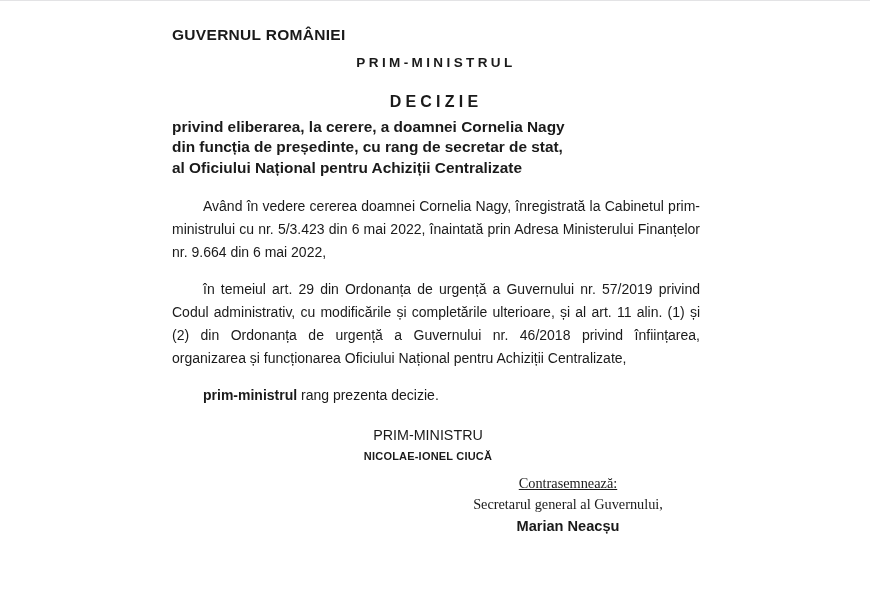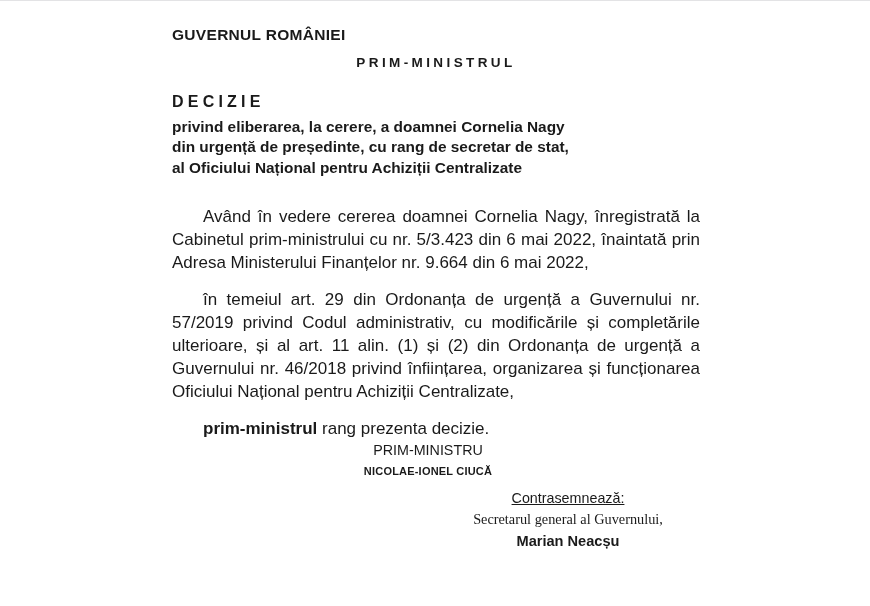--- a/index.html
+++ b/index.html
@@ -44,52 +44,53 @@
     text-align: center;
     font-weight: bold;
     font-size: 13.5px;
     letter-spacing: 3.4px;
     margin-top: 10px;
     line-height: 1.2;
   }
 
   
   .decizie {
-    text-align: left;
+    text-align: center;
     font-weight: bold;
     font-size: 16px;
     letter-spacing: 4.2px;
     margin-top: 21px;
     line-height: 1.2;
   }
   .subtitle {
     text-align: left;
     font-weight: bold;
     font-size: 15.4px;
     line-height: 20.5px;
     margin-top: 6px;
   }
   .subtitle div { white-space: nowrap; }
 
   
   .body-block {
-    margin-top: 27px;
-    font-size: 17px;
+    margin-top: 17px;
+    font-size: 14px;
     line-height: 23px;
   }
   .para {
     text-align: justify;
     text-indent: 31px;
     margin: 0;
   }
   .para.gap { margin-top: 14px; }
   b { font-weight: bold; }
 
   
   .sig-pm {
+    margin-top: 18px;
     text-align: center;
     width: 520px;
     margin-left: -4px;
   }
   .sig-pm .role {
     font-size: 14.3px;
     line-height: 20px;
   }
   .sig-pm .name {
     font-size: 11px;
@@ -100,20 +101,21 @@
   .countersign {
     margin-top: 5px;
     margin-left: 256px;
     width: 280px;
     text-align: center;
   }
   .countersign .cs-label {
     font-size: 14.3px;
     line-height: 22px;
     text-decoration: underline;
+    font-family: Liberation Serif, serif;
   }
   .countersign .cs-role {
     font-size: 14.3px;
     line-height: 21px;
     font-family: Liberation Serif, serif;
   }
   .countersign .cs-name {
     font-size: 14.6px;
     font-weight: bold;
     line-height: 22px;
@@ -127,21 +129,21 @@
 <div class="page">
 
   <div class="gov-line">GUVERNUL ROMÂNIEI</div>
 
   <div class="pm-line">PRIM-MINISTRUL</div>
 
   <div class="decizie">DECIZIE</div>
 
   <div class="subtitle">
     <div>privind eliberarea, la cerere, a doamnei Cornelia Nagy</div>
-    <div>din urgență de președinte, cu rang de secretar de stat,</div>
+    <div>din funcția de președinte, cu rang de secretar de stat,</div>
     <div>al Oficiului Național pentru Achiziții Centralizate</div>
   </div>
 
   <div class="body-block">
 
     <p class="para">Având în vedere cererea doamnei Cornelia Nagy, înregistrată la Cabinetul prim-ministrului cu nr. 5/3.423 din 6 mai 2022, înaintată prin Adresa Ministerului Finanțelor nr. 9.664 din 6 mai 2022,</p>
 
     <p class="para gap">în temeiul art. 29 din Ordonanța de urgență a Guvernului nr. 57/2019 privind Codul administrativ, cu modificările și completările ulterioare, și al art. 11 alin. (1) și (2) din Ordonanța de urgență a Guvernului nr. 46/2018 privind înființarea, organizarea și funcționarea Oficiului Național pentru Achiziții Centralizate,</p>
 
     <p class="para gap"><b>prim-ministrul</b><span> rang prezenta decizie.</span></p>

